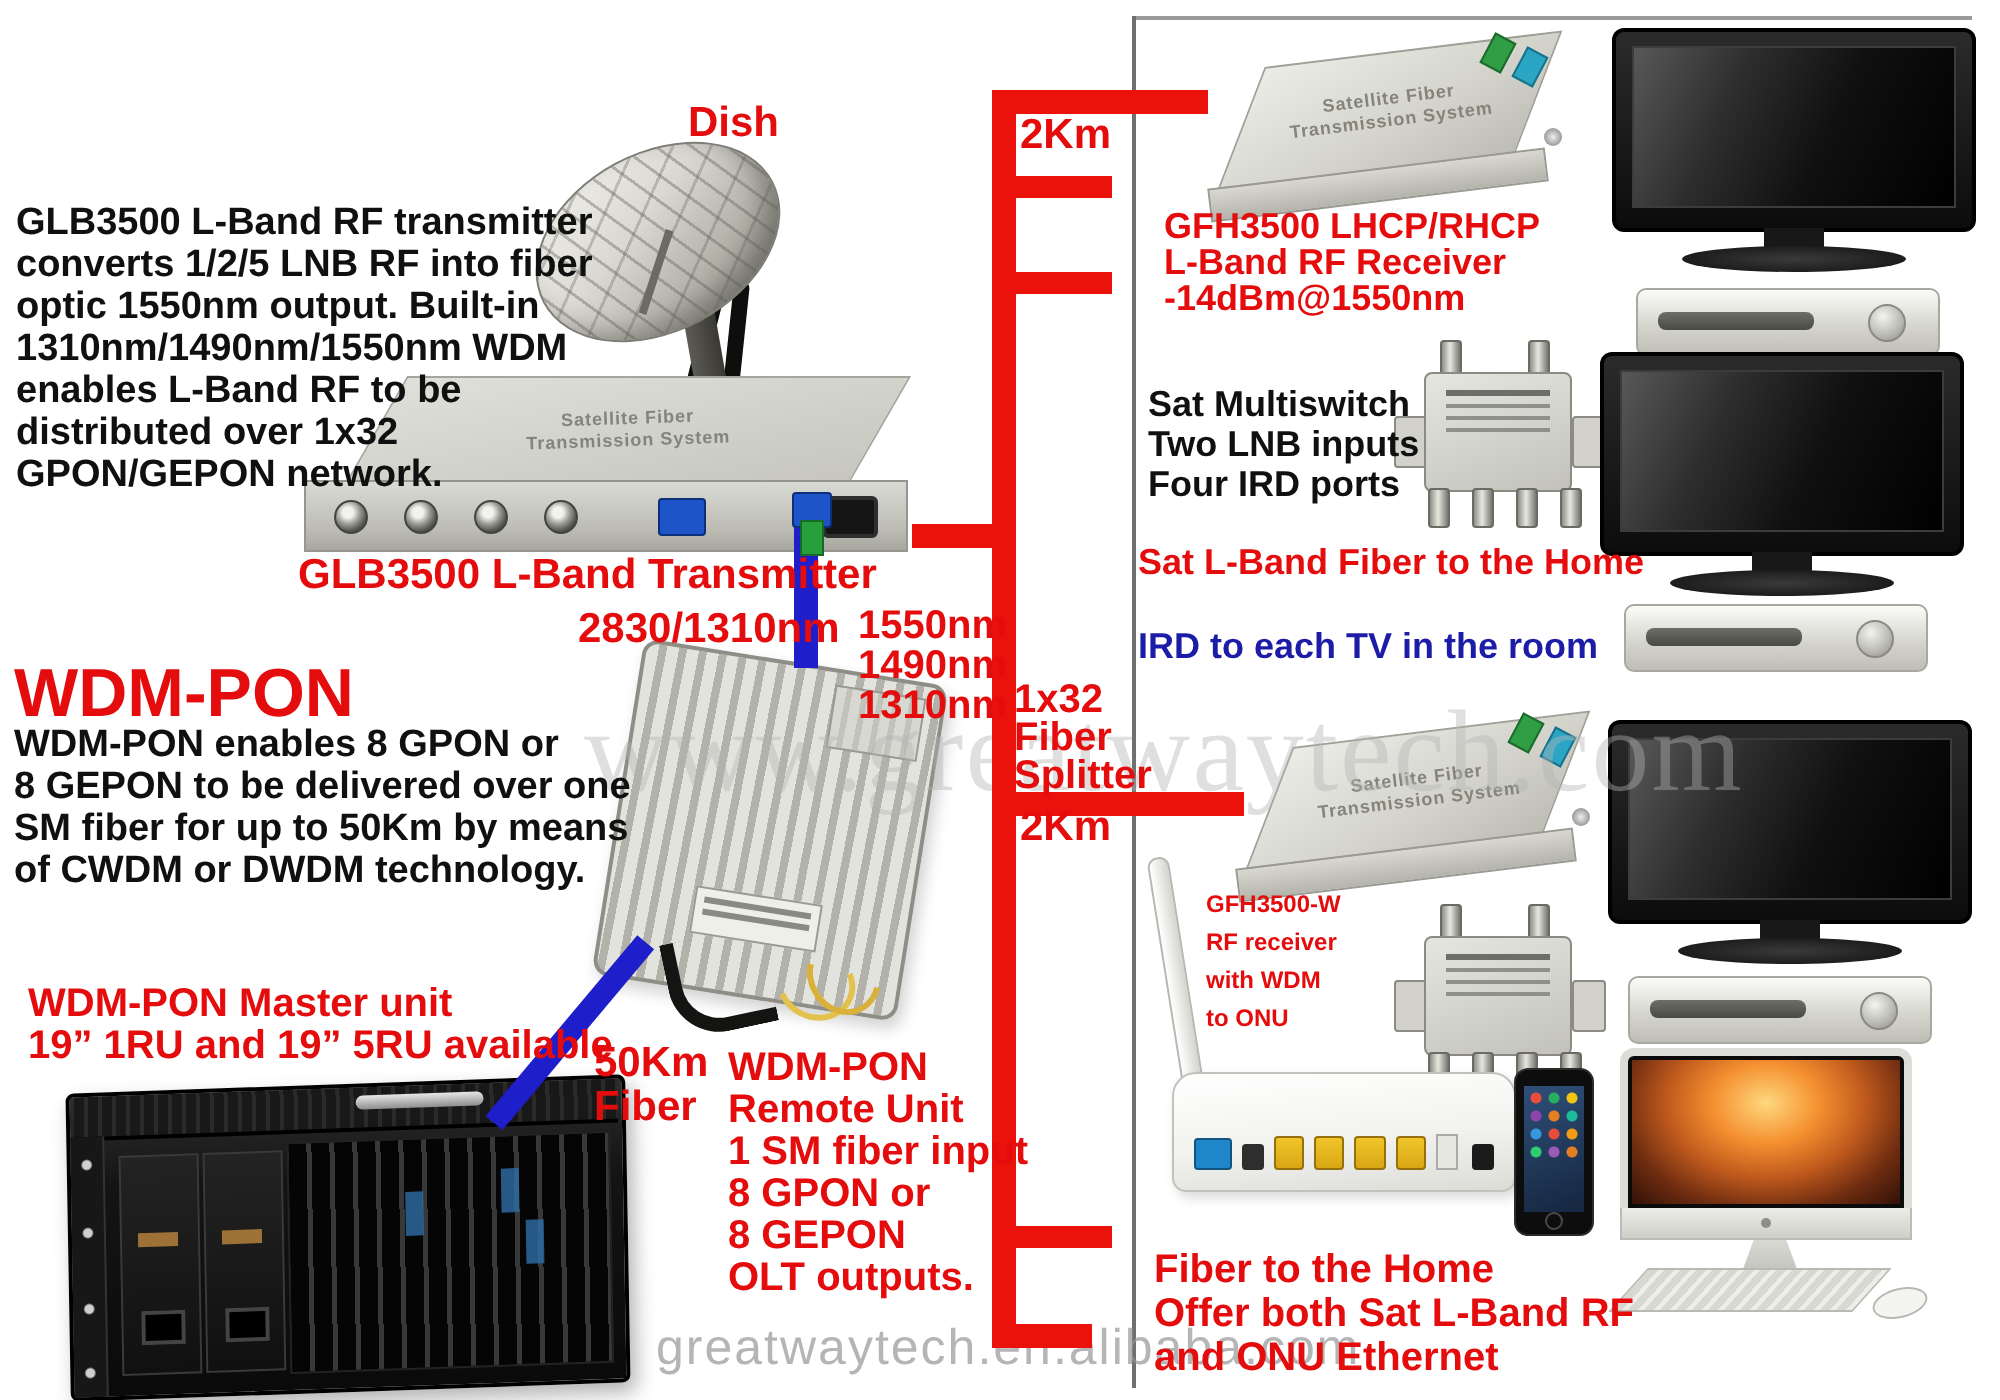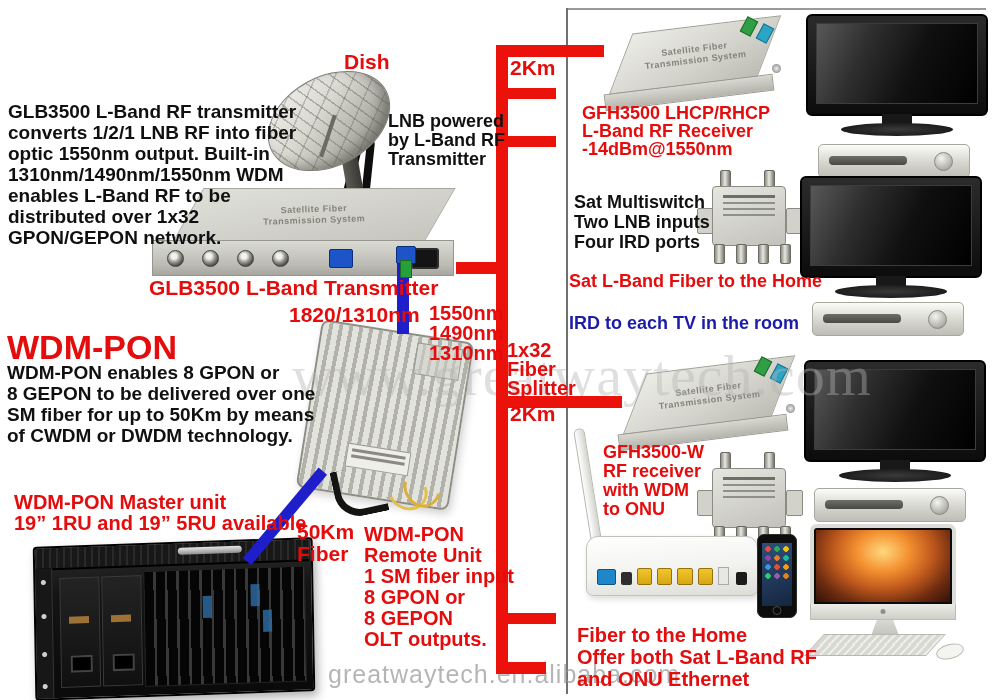--- a/index.html
+++ b/index.html
@@ -158,32 +158,29 @@
   <div class="rl" style="left:506px;top:136px;width:50px;height:11px;"></div>
   <div class="rl" style="left:456px;top:262px;width:48px;height:12px;"></div>
   <div class="rl" style="left:506px;top:396px;width:116px;height:12px;"></div>
   <div class="rl" style="left:506px;top:613px;width:50px;height:11px;"></div>
   <div class="rl" style="left:496px;top:662px;width:50px;height:12px;"></div>
 
   <div class="bl" style="left:397px;top:258px;width:12px;height:76px;"></div>
   <div class="bl" style="left:247px;top:556px;width:118px;height:11px;transform:rotate(-50deg);transform-origin:left center;"></div>
 
   <div class="t blk" style="left:8px;top:101px;font-size:19px;line-height:21px;">GLB3500 L-Band RF transmitter
-converts 1/2/1 LNB RF into fiber
+converts 1/2/5 LNB RF into fiber
 optic 1550nm output.  Built-in
 1310nm/1490nm/1550nm WDM
 enables L-Band RF to be
 distributed over 1x32
 GPON/GEPON network.</div>
   <div class="t red" style="left:344px;top:50px;font-size:21px;text-align:right;">Dish</div>
-  <div class="t blk" style="left:388px;top:112px;font-size:18px;line-height:19px;">LNB powered
-by L-Band RF
-Transmitter</div>
   <div class="t red" style="left:149px;top:276px;font-size:21px;">GLB3500 L-Band Transmitter</div>
-  <div class="t red" style="left:289px;top:303px;font-size:21px;">1820/1310nm</div>
+  <div class="t red" style="left:289px;top:303px;font-size:21px;">2830/1310nm</div>
   <div class="t red" style="left:429px;top:274px;font-size:20px;line-height:20px;margin-top:29px;">1550nm
 1490nm
 1310nm</div>
   <div class="t red" style="left:7px;top:328px;font-size:34px;">WDM-PON</div>
   <div class="t blk" style="left:7px;top:362px;font-size:19px;line-height:21px;">WDM-PON enables 8 GPON or
 8 GEPON to be delivered over one
 SM fiber for up to 50Km by means
 of CWDM or DWDM technology.</div>
   <div class="t red" style="left:14px;top:492px;font-size:20px;line-height:21px;">WDM-PON Master unit
 19” 1RU and 19” 5RU available</div>
@@ -203,21 +200,21 @@
   <div class="t red" style="left:510px;top:402px;font-size:21px;">2Km</div>
 
   <div class="t red" style="left:582px;top:104px;font-size:18px;line-height:18px;">GFH3500 LHCP/RHCP
 L-Band RF Receiver
 -14dBm@1550nm</div>
   <div class="t red" style="left:569px;top:271px;font-size:18px;">Sat L-Band Fiber to the Home</div>
   <div class="t blk" style="left:574px;top:192px;font-size:18px;line-height:20px;">Sat Multiswitch
 Two LNB inputs
 Four  IRD ports</div>
   <div class="t blu" style="left:569px;top:313px;font-size:18px;">IRD to each TV in the room</div>
-  <div class="t red" style="left:603px;top:443px;font-size:18px;line-height:19px;">GFH3500-W
+  <div class="t red" style="left:603px;top:443px;font-size:12px;line-height:19px;">GFH3500-W
 RF receiver
 with WDM
 to ONU</div>
   <div class="t red" style="left:577px;top:624px;font-size:20px;line-height:22px;">Fiber to the Home
 Offer both Sat L-Band RF
 and ONU Ethernet</div>
 
   <div class="dish-wrap">
     <div class="dish-cable" style="left:86px;top:66px;transform:rotate(14deg);"></div>
     <div class="dish-cable" style="left:102px;top:64px;transform:rotate(6deg);"></div>

